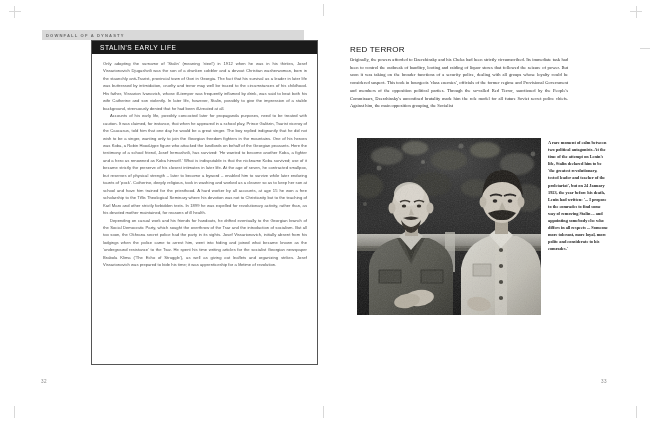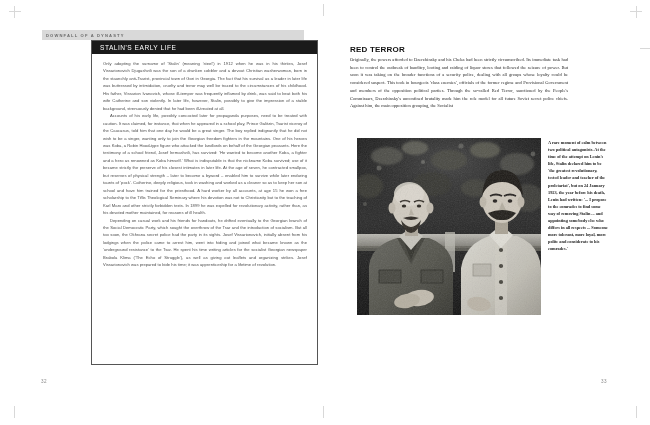--- a/index.html
+++ b/index.html
@@ -104,21 +104,21 @@
   .feature-body p + p { text-indent: 7px; }
 
   
   .article-head {
     position: absolute;
     left: 350px;
     top: 45px;
     font-size: 8px;
     color: #111;
     font-family: "Liberation Sans", sans-serif;
-    font-weight: 700;
+    font-weight: 400;
     letter-spacing: 0.2px;
   }
   .article-body {
     position: absolute;
     left: 350px;
     top: 56px;
     width: 218px;
   }
   .article-body p {
     margin: 0;

